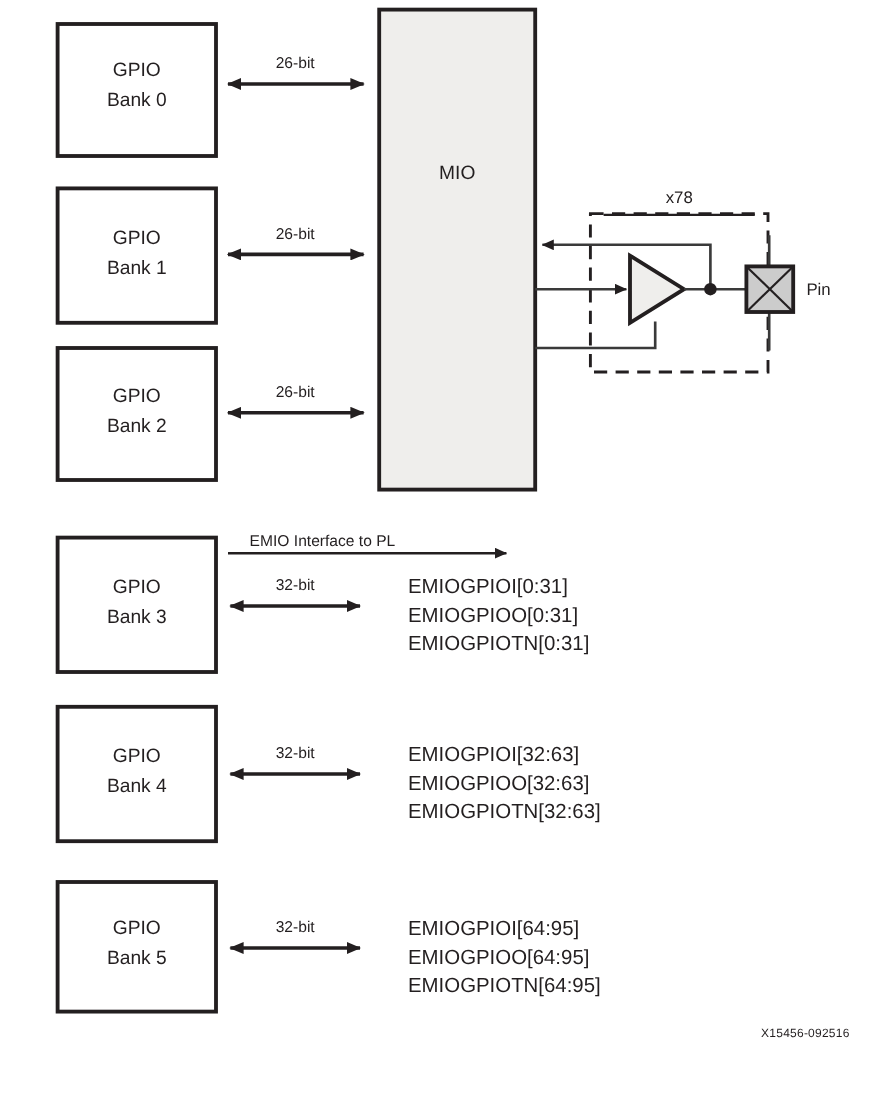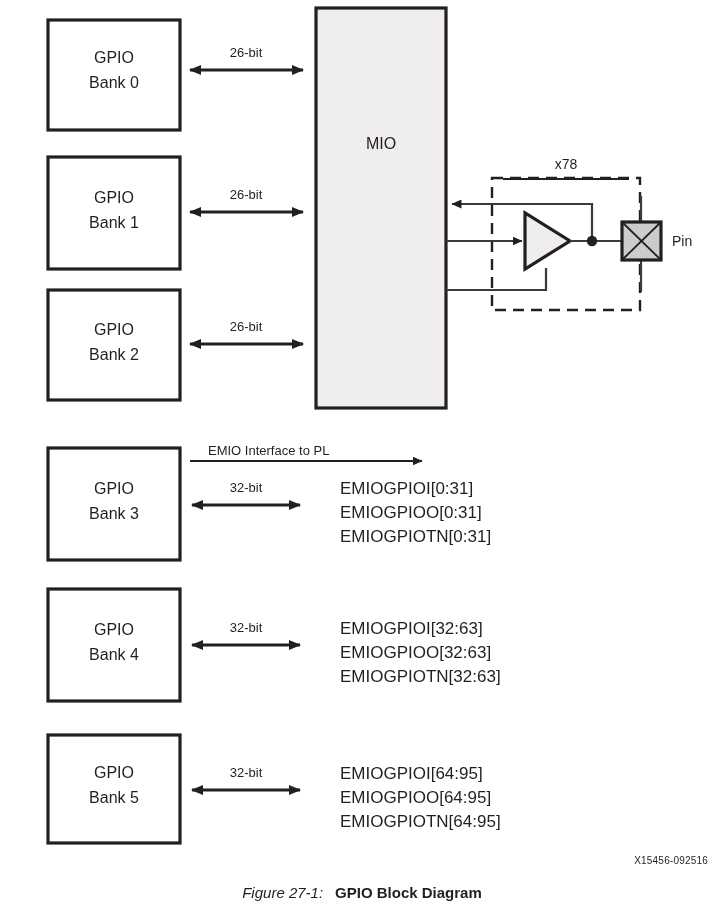--- a/index.html
+++ b/index.html
@@ -231,17 +231,14 @@
     </g>
     <g>
       <text class="sig-label" x="340" y="779">EMIOGPIOI[64:95]</text>
       <text class="sig-label" x="340" y="803">EMIOGPIOO[64:95]</text>
       <text class="sig-label" x="340" y="827">EMIOGPIOTN[64:95]</text>
     </g>
 
     <text class="docid" x="708" y="864">X15456-092516</text>
   </svg>
 
-  <div class="caption-wrap">
-    <span class="caption-num">Figure 27-1:</span><span class="caption-title">GPIO Block Diagram</span>
-  </div>
 
 </div>
 
 </body></html>

